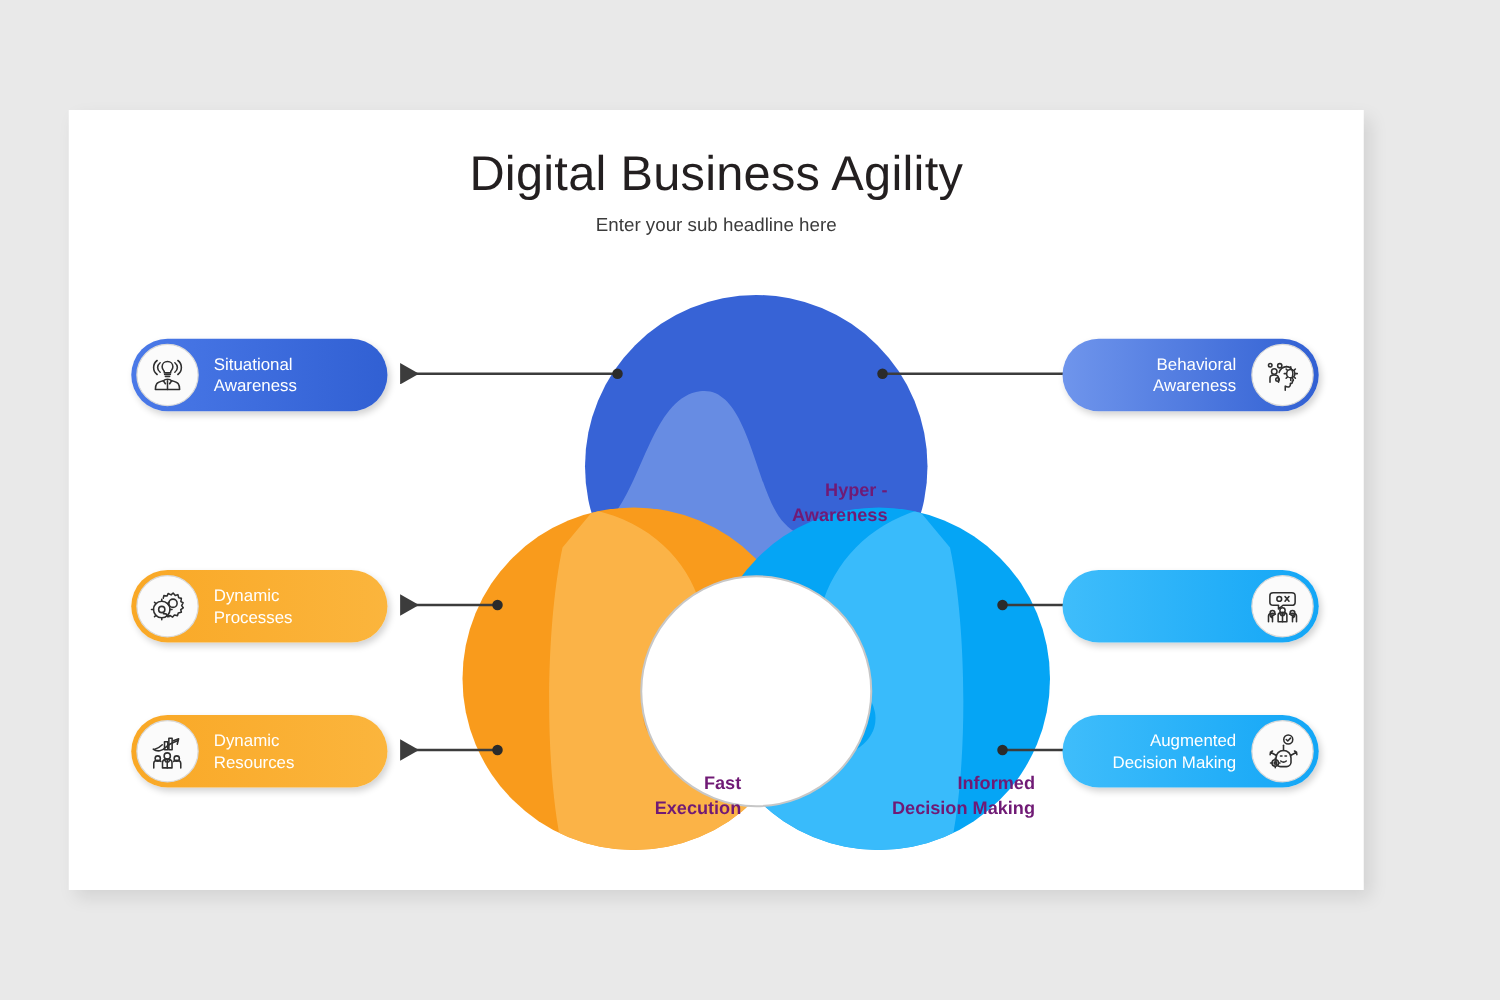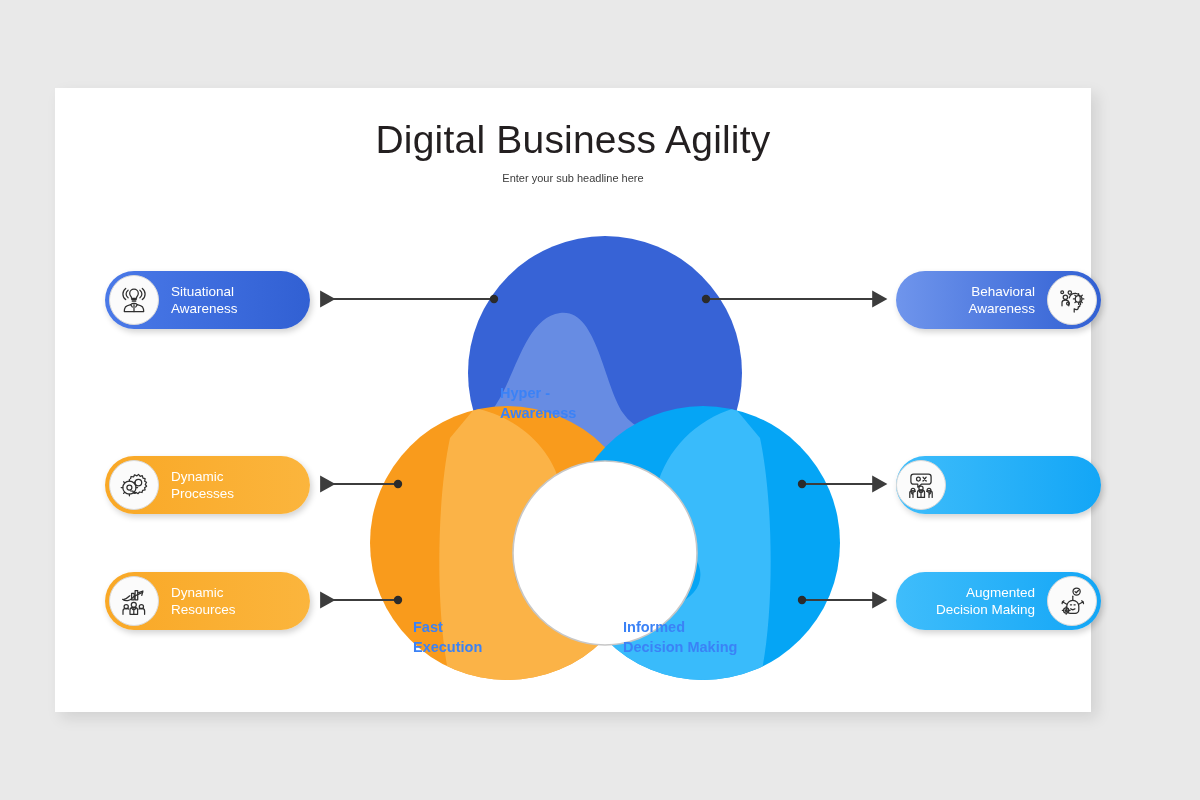--- a/index.html
+++ b/index.html
@@ -36,39 +36,39 @@
     font-size: 39px;
     font-weight: 400;
     color: #231f20;
     letter-spacing: 0.2px;
   }
   #page-subtitle {
     position: absolute;
     left: 0; right: 0;
     top: 84px;
     text-align: center;
-    font-size: 11px;
+    font-size: 15px;
     font-weight: 400;
     color: #3b3b3b;
   }
 
   
   #venn-stage {
     position: absolute;
     left: 300px;
     top: 120px;
     width: 500px;
     height: 480px;
   }
   #venn-svg { display: block; }
 
   .venn-label {
     position: absolute;
-    text-align: left;
-    color: #3b82f6;
+    text-align: right;
+    color: #701a75;
     font-size: 14.5px;
     font-weight: bold;
     line-height: 1.35;
     pointer-events: none;
   }
   #venn-label-hyper      { left: 145px; top: 176px; width: 210px; }
   #venn-label-fast       { left: 58px;  top: 410px; width: 180px; }
   #venn-label-informed   { left: 268px; top: 410px; width: 205px; }
 
   #venn-center-label {
@@ -87,21 +87,21 @@
   .pill {
     position: absolute;
     height: 58px;
     width: 205px;
     border-radius: 29px;
     display: flex;
     align-items: center;
     box-shadow: 2px 3px 6px rgba(0,0,0,0.18);
   }
   .pill.left  { left: 105px;  padding-left: 4px;  }
-  .pill.right { left: 896px; padding-right: 4px; }
+  .pill.right { left: 850px; padding-right: 4px; justify-content: flex-end; }
 
   .pill-badge {
     width: 50px; height: 50px;
     min-width: 50px;
     border-radius: 50%;
     background: #fbfbfb;
     border: 1px solid #d9d9d9;
     display: flex;
     align-items: center;
     justify-content: center;

